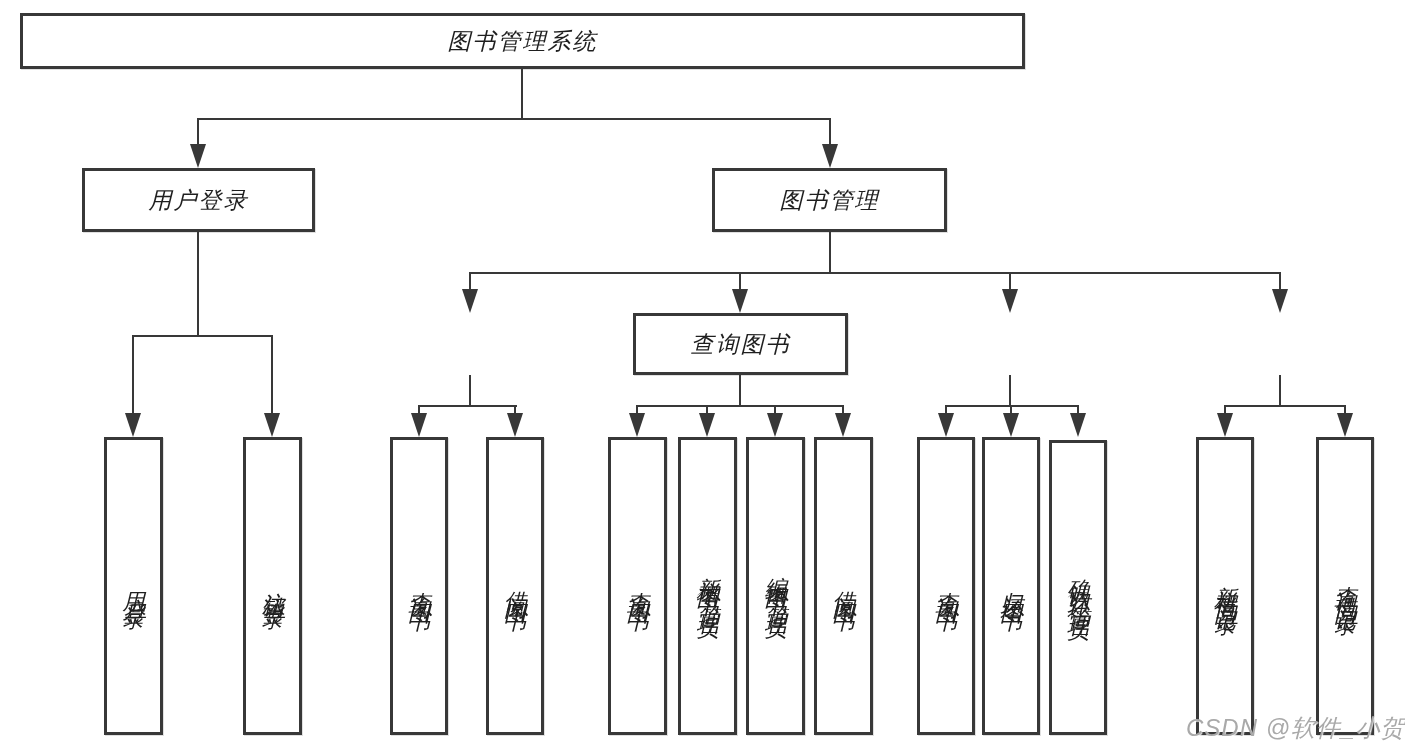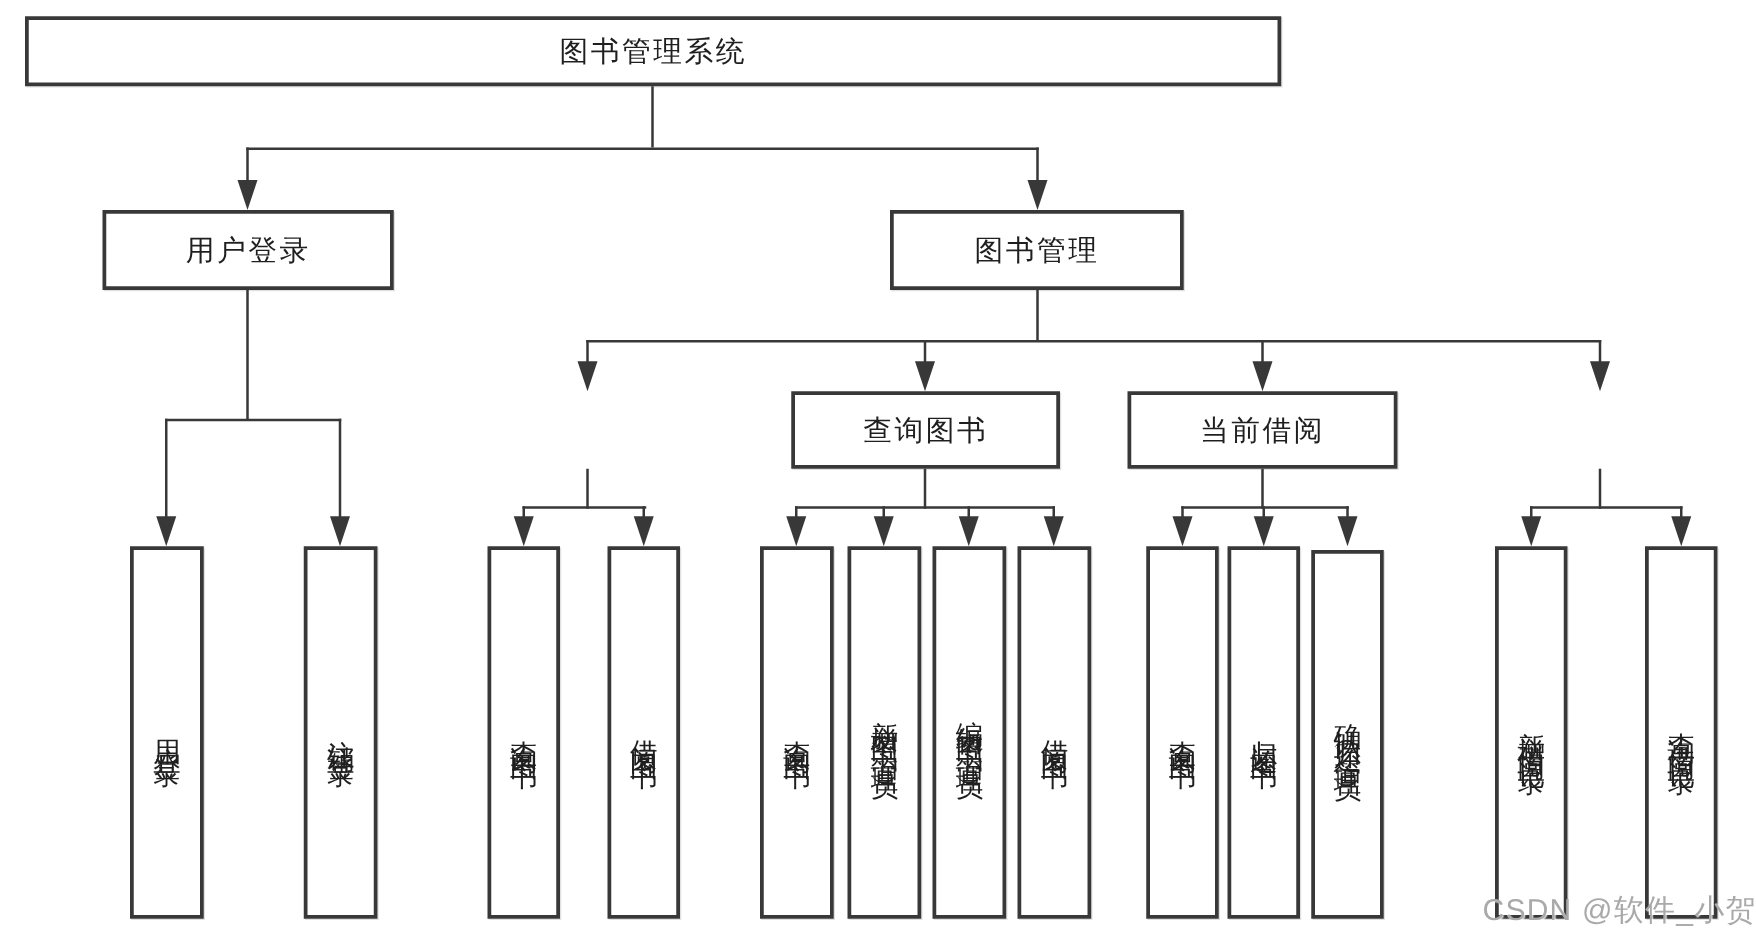--- a/index.html
+++ b/index.html
@@ -9,20 +9,21 @@
     --bg:#ffffff;
   }
   html,body{margin:0;padding:0;background:var(--bg);}
   #canvas{
     position:relative;
     width:1405px;height:747px;
     background:var(--bg);
     overflow:hidden;
     font-family:"Liberation Sans", sans-serif;
     color:var(--text);
+    font-style:italic;
   }
   .box{
     position:absolute;
     box-sizing:border-box;
     border:3px solid var(--line);
     background:#fff;
     display:flex;
     align-items:center;
     justify-content:center;
     font-size:23px;
@@ -85,21 +86,20 @@
   <div class="vl" style="left:469px;top:272px;height:20px"></div>
   <div class="ar" style="left:462px;top:289px"></div>
   <div class="vl" style="left:739px;top:272px;height:20px"></div>
   <div class="ar" style="left:732px;top:289px"></div>
   <div class="vl" style="left:1009px;top:272px;height:20px"></div>
   <div class="ar" style="left:1002px;top:289px"></div>
   <div class="vl" style="left:1279px;top:272px;height:20px"></div>
   <div class="ar" style="left:1272px;top:289px"></div>
 
   <div class="box" style="left:633px;top:313px;width:215px;height:62px">查询图书</div>
-  <div class="box" style="left:902px;top:313px;width:216px;height:62px">当前借阅</div>
 
   <div class="vl" style="left:469px;top:375px;height:32px"></div>
   <div class="hl" style="left:418px;top:405px;width:99px"></div>
   <div class="vl" style="left:418px;top:405px;height:10px"></div>
   <div class="ar" style="left:411px;top:413px"></div>
   <div class="vl" style="left:514px;top:405px;height:10px"></div>
   <div class="ar" style="left:507px;top:413px"></div>
 
   <div class="vl" style="left:739px;top:375px;height:32px"></div>
   <div class="hl" style="left:636px;top:405px;width:208px"></div>

